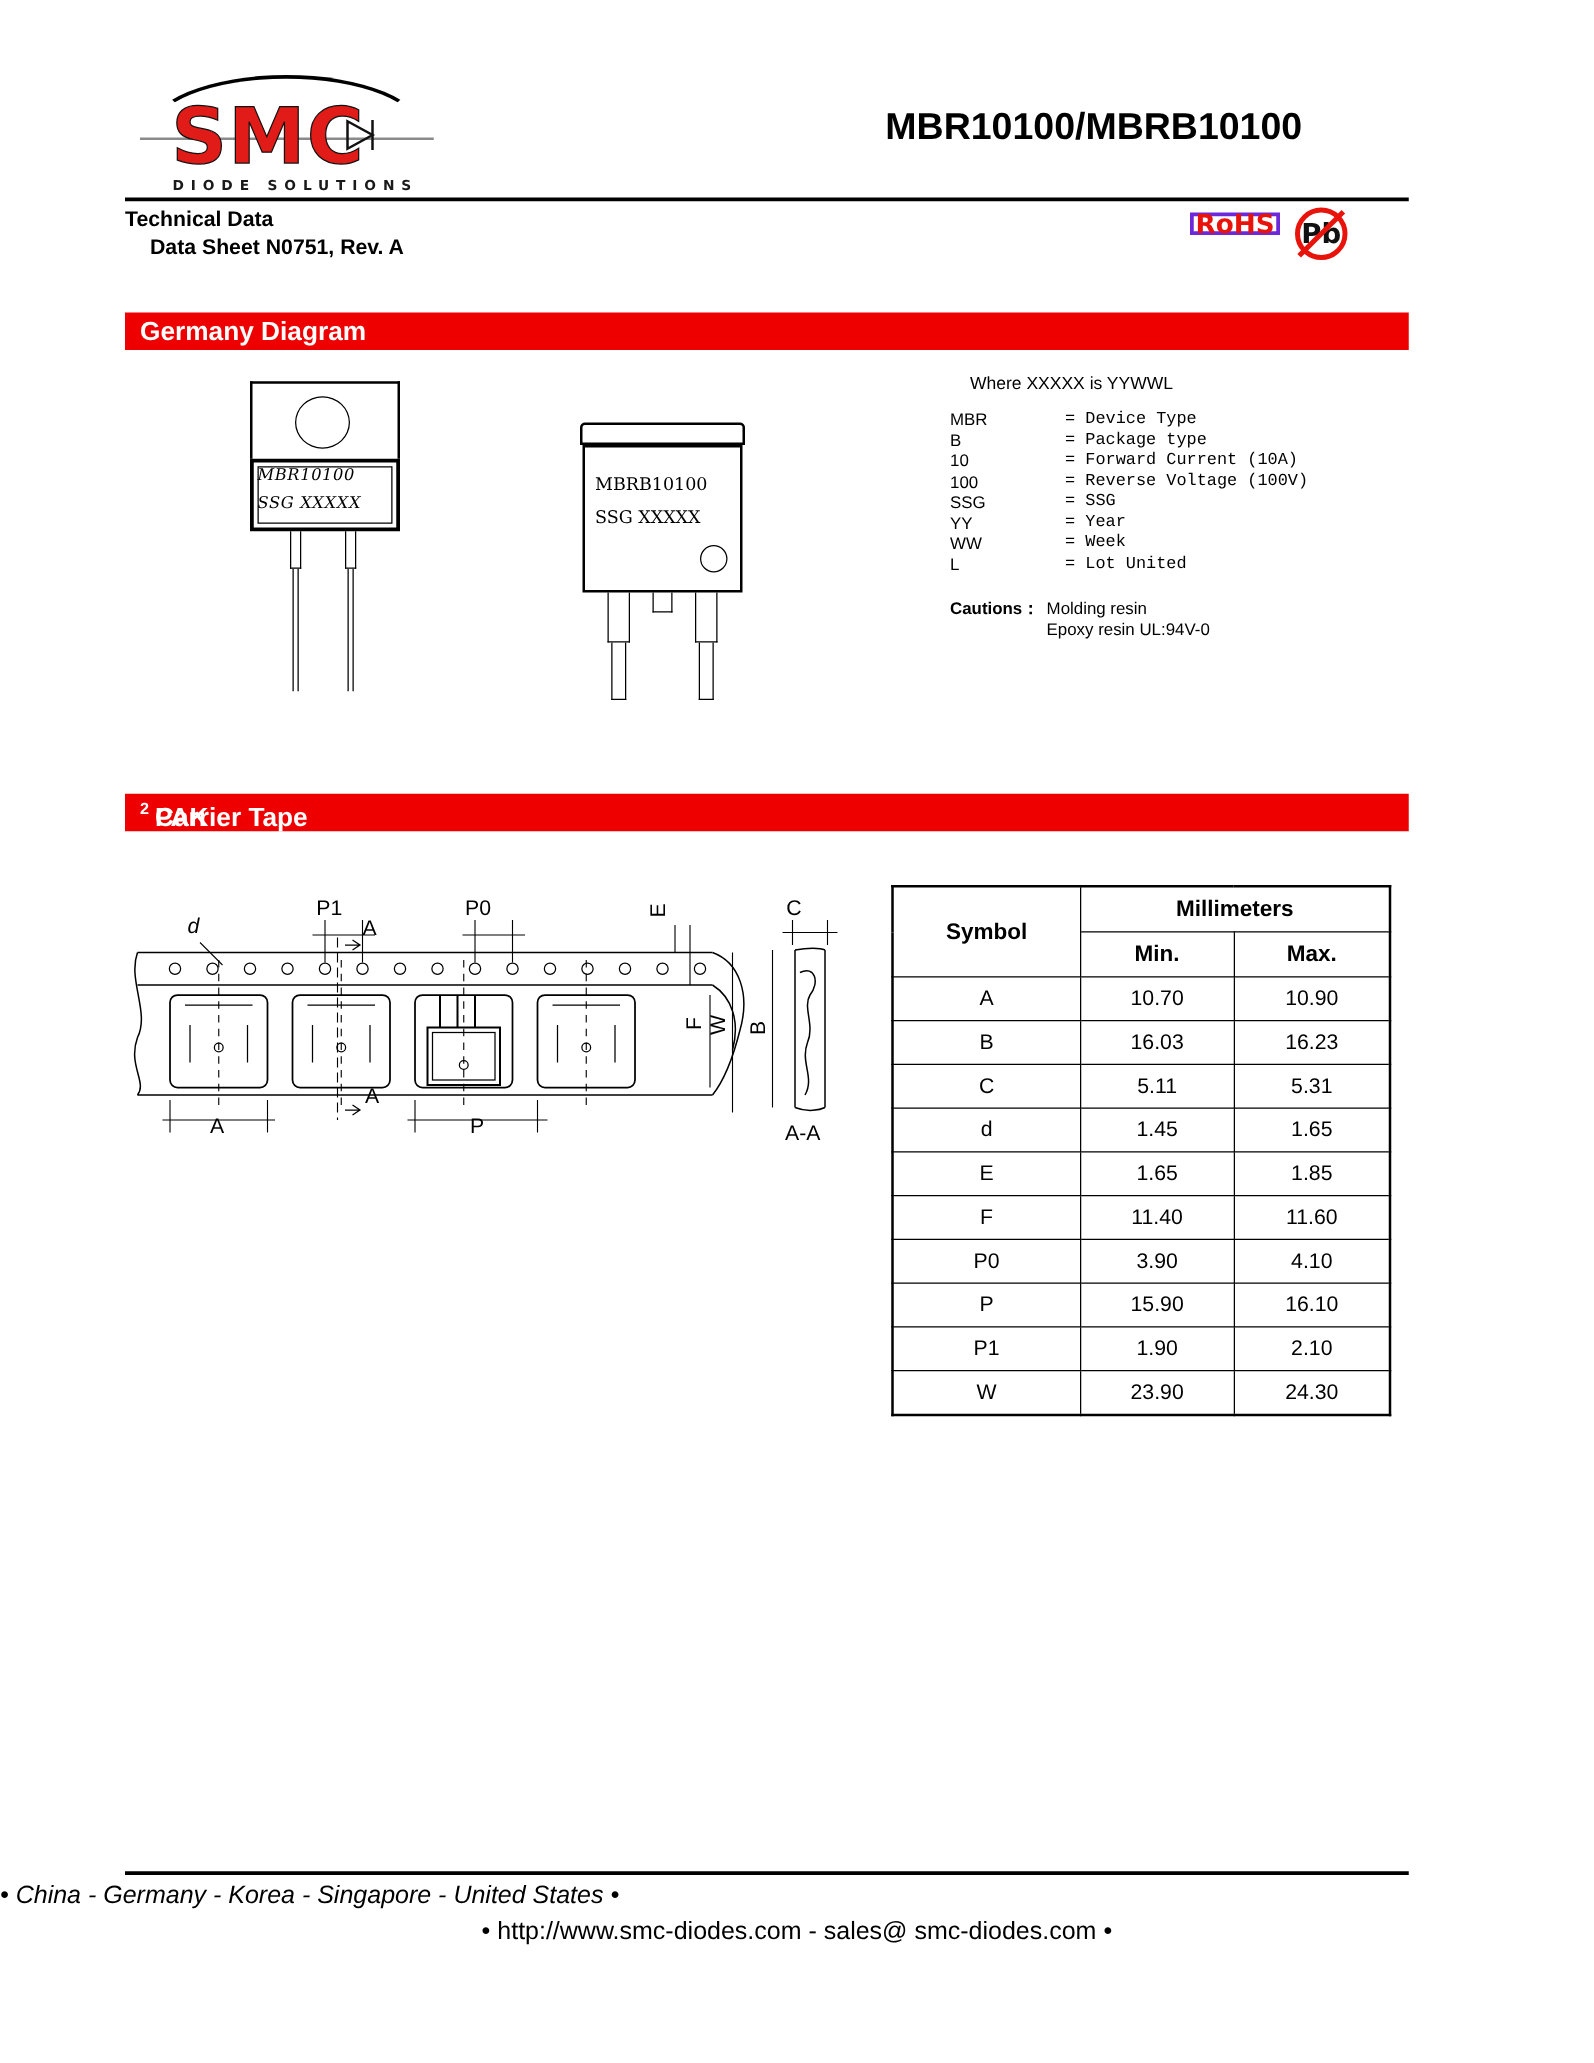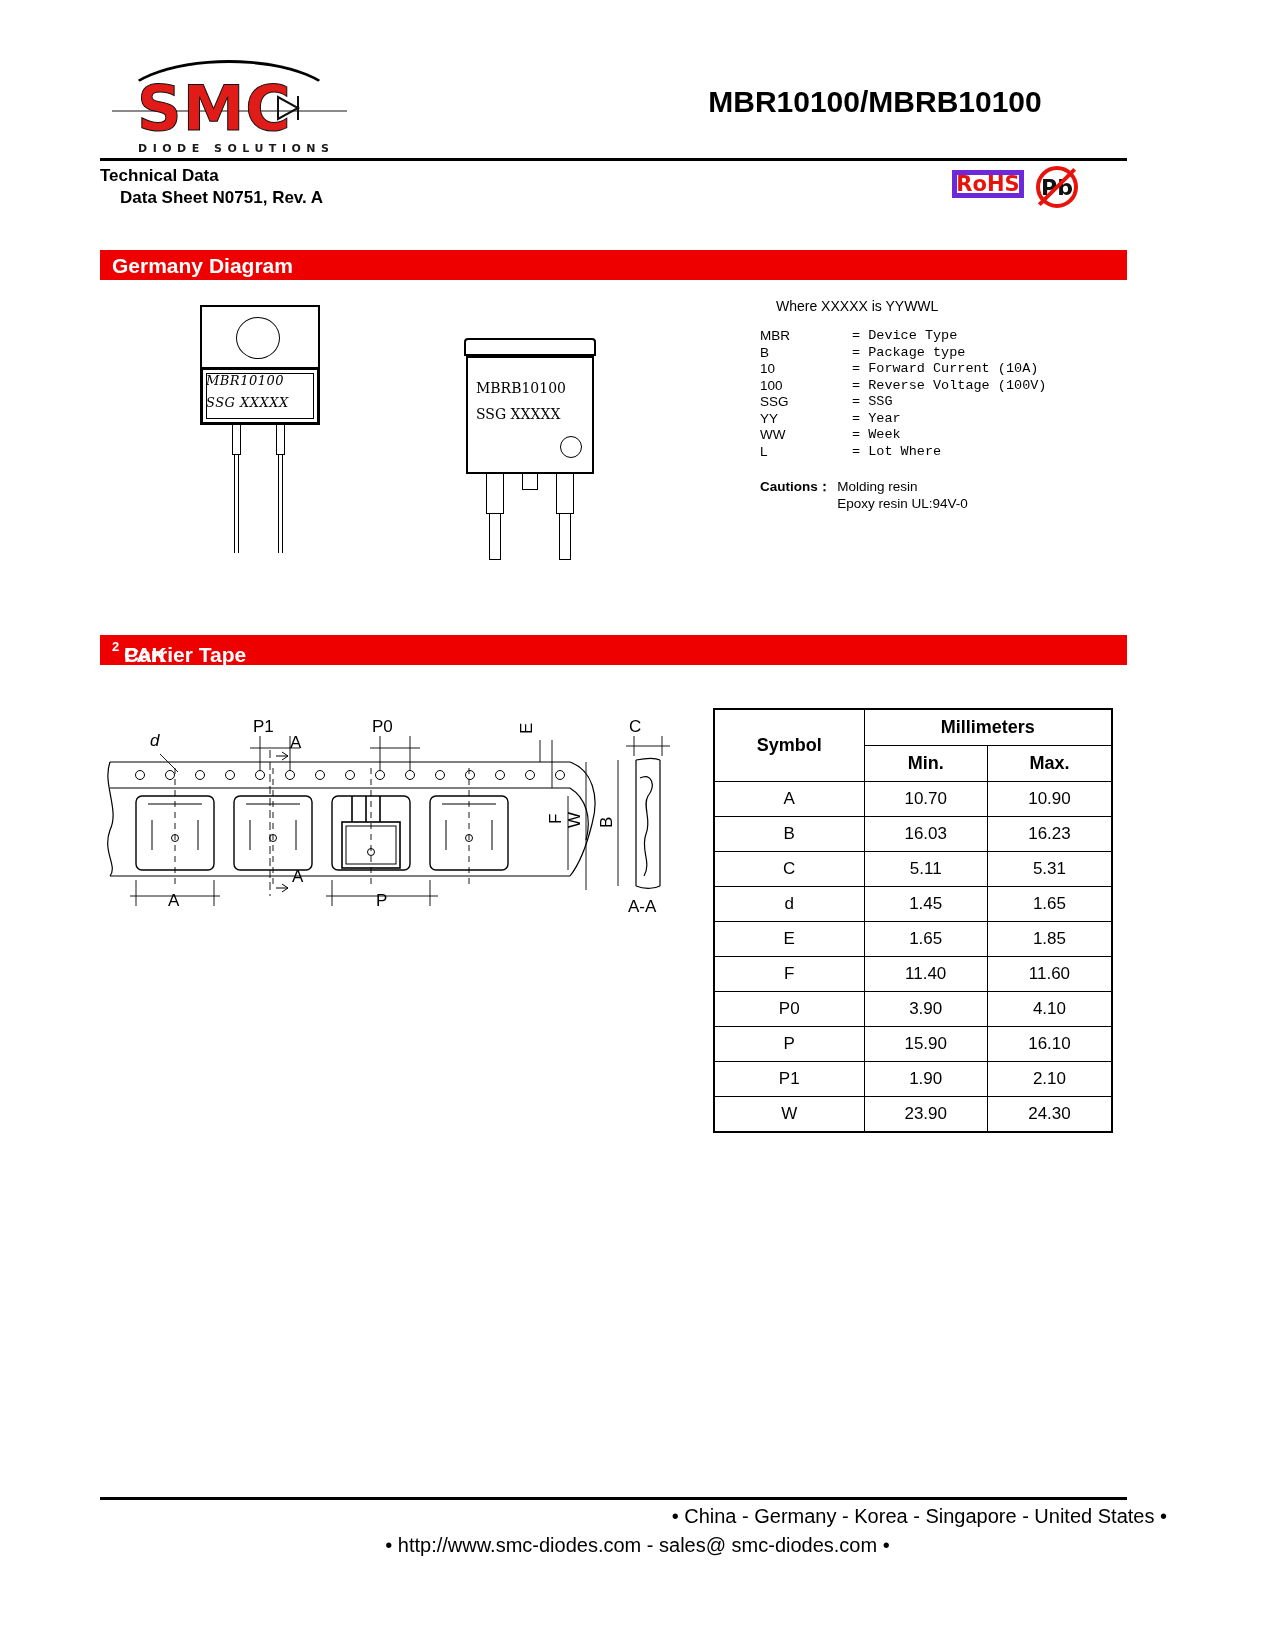--- a/index.html
+++ b/index.html
@@ -32,22 +32,22 @@
     letter-spacing: 5.5px; color: #1a1a1a; font-family: "DejaVu Sans", sans-serif; }
 
   .part-title { position: absolute; left: 640px; top: 85px; width: 470px; text-align: center;
     font-size: 30px; font-weight: bold; letter-spacing: 0px; }
 
   .hdr-rule { position: absolute; left: 100px; top: 158px; width: 1027px; height: 3px; background: #000; }
 
   .tech-line1 { position: absolute; left: 100px; top: 166px; font-size: 17px; font-weight: bold; }
   .tech-line2 { position: absolute; left: 100px; top: 188px; font-size: 17px; font-weight: bold; margin-left: 20px; }
 
-  .rohs-box { position: absolute; left: 952px; top: 170px; width: 72px; height: 28px;
-    border: 5px solid #6d28d9; display: flex; align-items: center; justify-content: center; }
+  .rohs-box { position: absolute; left: 952px; top: 170px; width: 72px; height: 18px;
+    border: 3px solid #6d28d9; display: flex; align-items: center; justify-content: center; }
   .rohs-box span { color: #e8140c; font-weight: bold; font-size: 21px; font-family: "DejaVu Sans", sans-serif; line-height: 1; }
 
   .pb-badge { position: absolute; left: 1036px; top: 166px; width: 42px; height: 42px; }
   .pb-circle { position: absolute; left: 0; top: 0; width: 42px; height: 42px;
     border: 4px solid #e8140c; border-radius: 50%; }
   .pb-text { position: absolute; left: 0; top: 0; width: 42px; height: 42px;
     display: flex; align-items: center; justify-content: center;
     font-weight: bold; font-size: 22px; color: #111; font-family: "DejaVu Sans", sans-serif; }
   .pb-slash { position: absolute; left: 19px; top: -4px; width: 4px; height: 50px;
     background: #e8140c; transform: rotate(45deg); transform-origin: center; }
@@ -113,21 +113,21 @@
     font-size: 17px; padding: 7px 4px; font-family: "Liberation Sans", sans-serif; }
   .tape-table th { font-weight: bold; font-size: 18px; }
   .tape-table td { font-weight: normal; }
   .tape-table .sym-col { width: 150px; }
 
   
   .tape-svg { position: absolute; left: 0; top: 0; }
 
   
   .foot-rule { position: absolute; left: 100px; top: 1497px; width: 1027px; height: 3px; background: #000; }
-  .foot-l1 { position: absolute; left: 0; top: 1505px; width: 1167px; text-align: right; font-size: 20px; }
+  .foot-l1 { position: absolute; left: 0; top: 1505px; width: 1167px; text-align: left; font-size: 20px; font-style: italic; }
   .foot-l2 { position: absolute; left: 0; top: 1534px; width: 1275px; text-align: center; font-size: 20px; }
 </style>
 </head>
 <body>
 
 <div class="header">
 
   <div class="logo-wrap">
     <div class="logo-arc"></div>
     <div class="logo-bar"></div>
@@ -218,21 +218,21 @@
     <div class="legend-row">
       <div class="legend-key">YY</div>
       <div class="legend-val">= Year</div>
     </div>
     <div class="legend-row">
       <div class="legend-key">WW</div>
       <div class="legend-val">= Week</div>
     </div>
     <div class="legend-row">
       <div class="legend-key">L</div>
-      <div class="legend-val">= Lot Where</div>
+      <div class="legend-val">= Lot United</div>
     </div>
 
     <div class="cautions">
       <div class="cautions-lbl">Cautions：</div>
       <div class="cautions-body">
         <div>Molding resin</div>
         <div>Epoxy resin UL:94V-0</div>
       </div>
     </div>
   </div>

